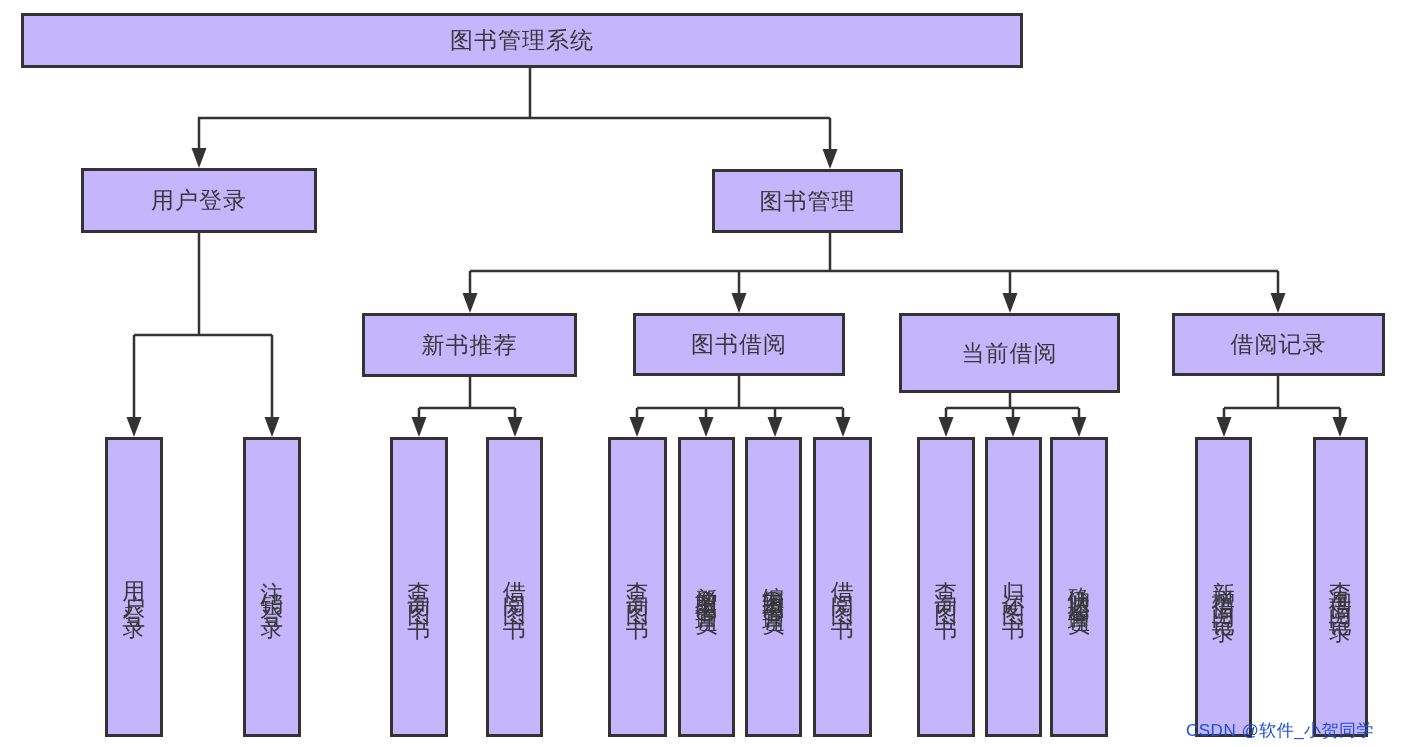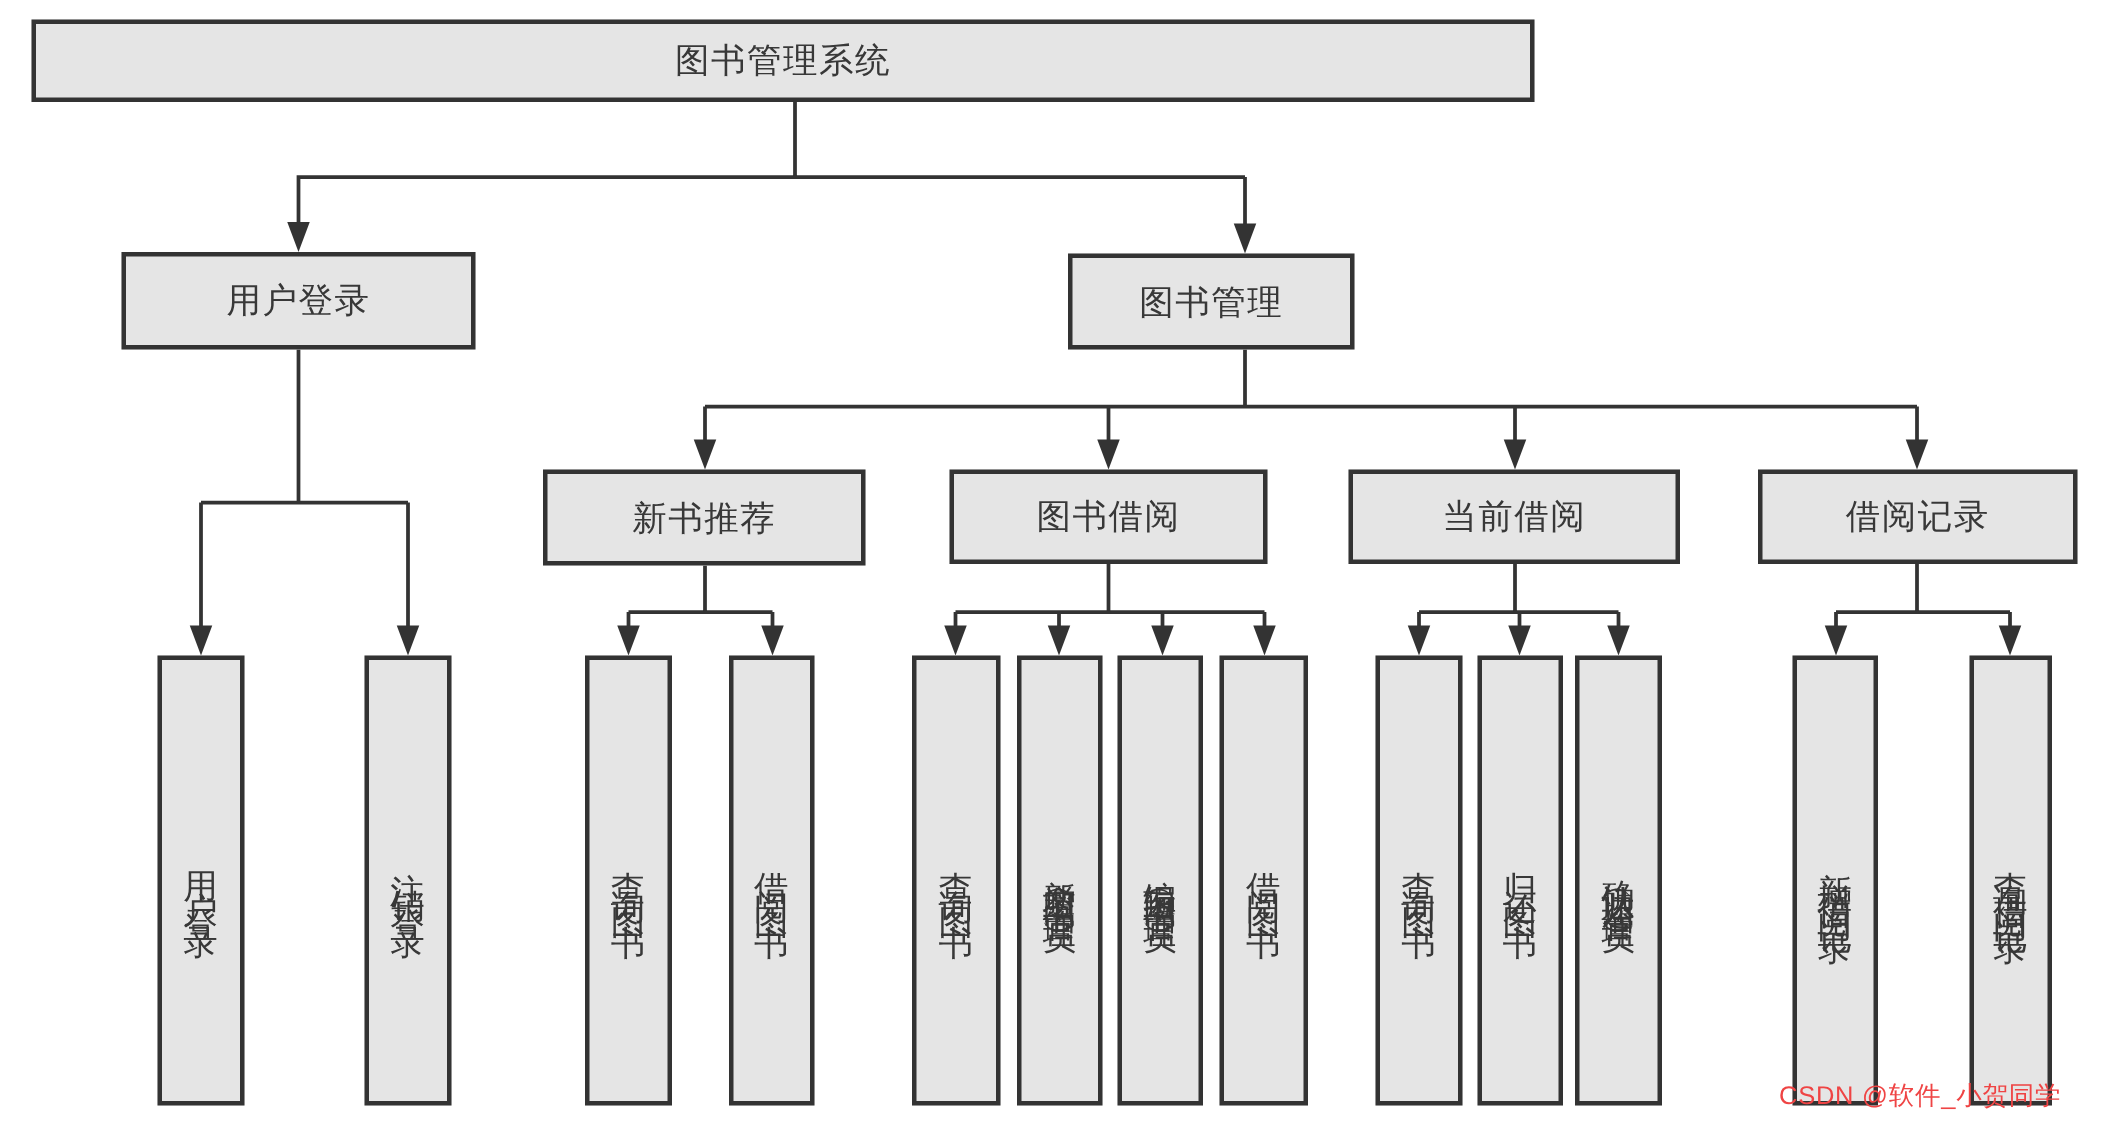--- a/index.html
+++ b/index.html
@@ -6,21 +6,21 @@
   .stage{
     position:relative;
     width:1405px;height:747px;
     background:#ffffff;
     font-family:"Liberation Sans","DejaVu Sans",sans-serif;
     overflow:hidden;
   }
   .wires{position:absolute;left:0;top:0;z-index:1;}
   .node{
     position:absolute;
-    background:#e5e5e5;
+    background:#c4b5fd;
     border:3px solid #333333;
     box-sizing:border-box;
     display:flex;align-items:center;justify-content:center;
     color:#383838;
     z-index:2;
   }
   .h{font-size:23px;letter-spacing:1px;}
   .v .txt{
     writing-mode:vertical-rl;
     text-orientation:mixed;
@@ -28,21 +28,21 @@
     letter-spacing:12px;
     line-height:1.15;
     white-space:nowrap;
   }
   .v.med .txt{letter-spacing:8px;}
   .v.long .txt{letter-spacing:4px;font-size:22px;}
   .watermark{
     position:absolute;
     left:1186px;top:719px;
     font-size:17px;
-    color:#ef4444;
+    color:#1d4ed8;
     z-index:3;
     white-space:nowrap;
     letter-spacing:0.5px;
   }
 </style>
 </head>
 <body>
 
 <div class="stage">
 
@@ -88,21 +88,21 @@
   <div class="node h" style="left:712px;top:169px;width:191px;height:64px">
     <span class="txt">图书管理</span>
   </div>
 
   <div class="node h" style="left:633px;top:313px;width:212px;height:63px">
     <span class="txt">图书借阅</span>
   </div>
   <div class="node h" style="left:362px;top:313px;width:215px;height:64px">
     <span class="txt">新书推荐</span>
   </div>
-  <div class="node h" style="left:899px;top:313px;width:221px;height:63px">
+  <div class="node h" style="left:899px;top:313px;width:221px;height:80px">
     <span class="txt">当前借阅</span>
   </div>
   <div class="node h" style="left:1172px;top:313px;width:213px;height:63px">
     <span class="txt">借阅记录</span>
   </div>
 
   <div class="node v" style="left:105px;top:437px;width:58px;height:300px">
     <span class="txt">用户登录</span>
   </div>
   <div class="node v" style="left:243px;top:437px;width:58px;height:300px">

